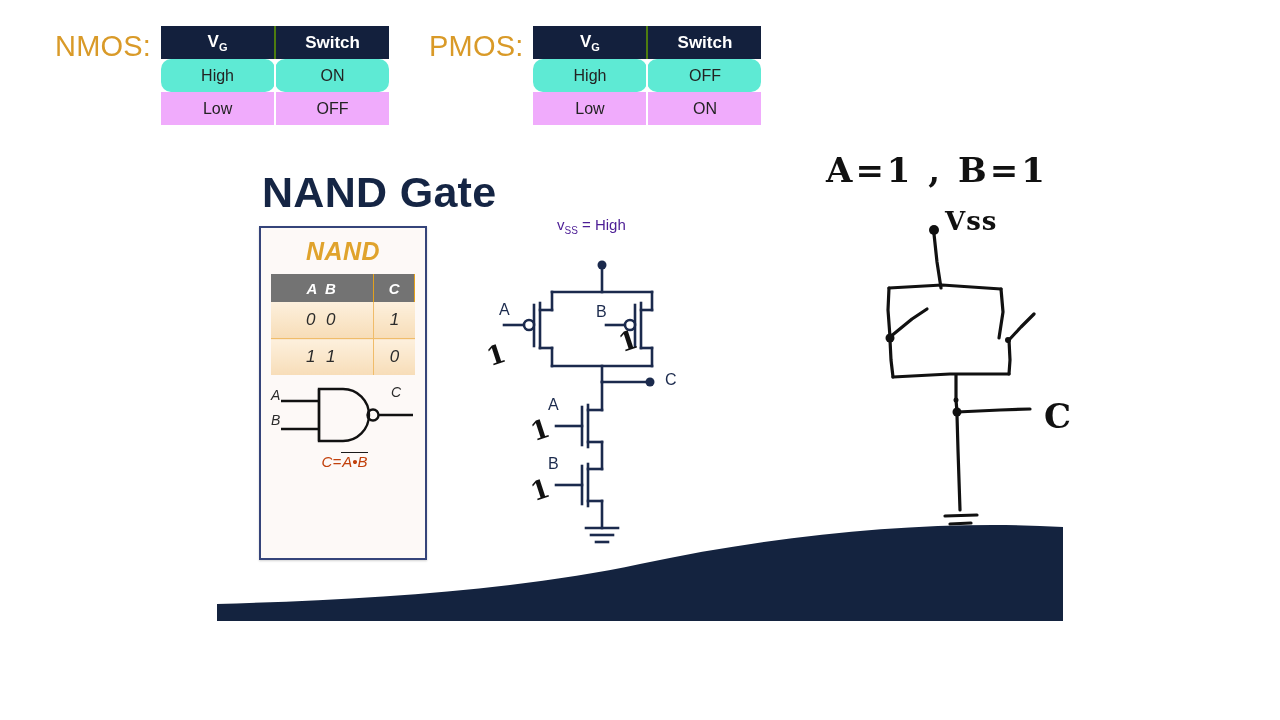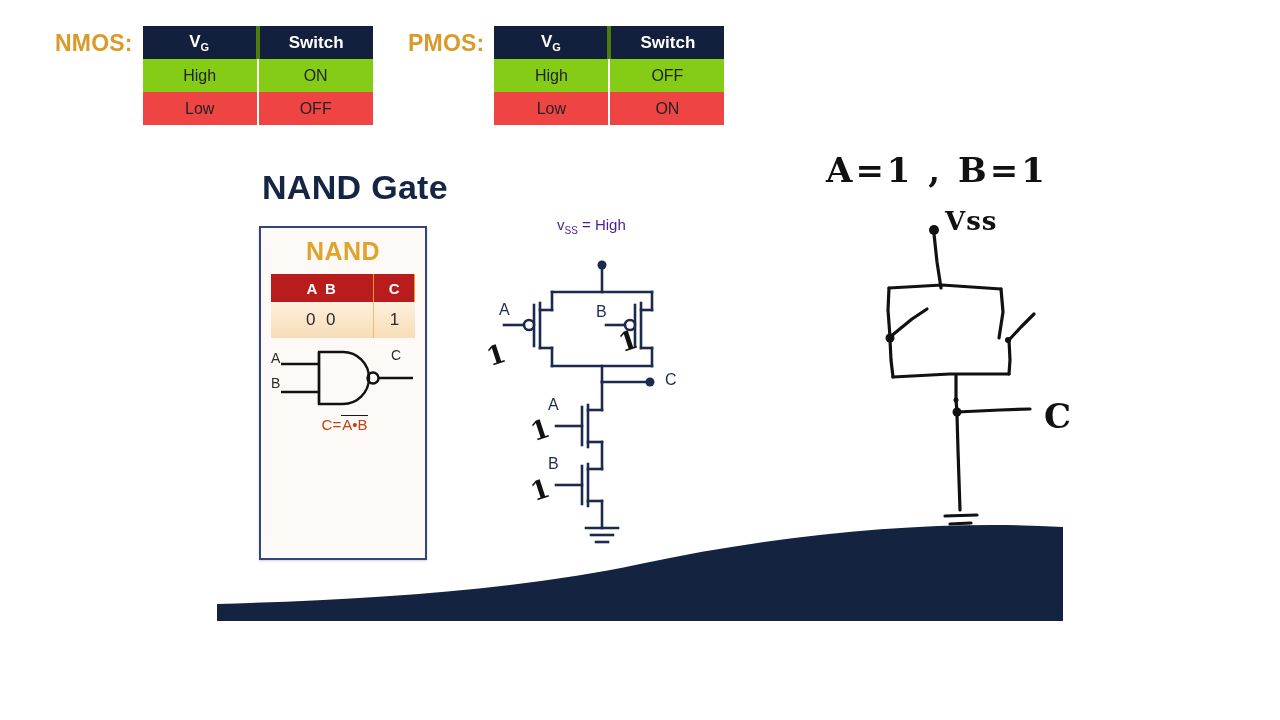--- a/index.html
+++ b/index.html
@@ -12,25 +12,25 @@
     height: 720px;
     position: relative;
     overflow: hidden;
     font-family: "Liberation Sans", sans-serif;
     color: #13203d;
   }
 
   
   .mos-block { position: absolute; display: flex; align-items: flex-start; }
   #nmos-block { left: 55px; top: 26px; }
-  #pmos-block { left: 408px; top: 26px; justify-content: flex-end; }
+  #pmos-block { left: 429px; top: 26px; justify-content: flex-end; }
 
   .mos-title {
-    font-size: 23px;
-    font-weight: bold;
+    font-size: 29px;
+    font-weight: normal;
     color: #d99a28;
     letter-spacing: 0.2px;
     padding-top: 4px;
     margin-right: 10px;
     white-space: nowrap;
   }
 
   .mos-table { border-collapse: collapse; }
   .mos-table td, .mos-table th {
     width: 113px;
@@ -38,67 +38,68 @@
     text-align: center;
     vertical-align: middle;
     font-size: 16px;
     padding: 0;
   }
   .mos-table th {
     background: #13203d;
     color: #ffffff;
     font-weight: bold;
     font-size: 17px;
-    border-right: 4px solid #4d7c0f;
+    border-right: 2px solid #4d7c0f;
   }
   .mos-table th:last-child { border-right: none; }
-  .mos-table tr.row-a td { background: #84cc16; color: #232323; }
-  .mos-table tr.row-b td { background: #ef4444; color: #232323; }
+  .mos-table tr.row-a td { background: #5eead4; color: #232323; border-radius: 10px; }
+  .mos-table tr.row-b td { background: #f0abfc; color: #232323; }
   .mos-table tr.row-a td:first-child,
   .mos-table tr.row-b td:first-child { border-right: 2px solid #ffffff; }
   .sub { font-size: 11px; vertical-align: sub; font-weight: bold; }
 
   
   #nand-title {
     position: absolute;
     left: 262px;
     top: 168px;
-    font-size: 34px;
+    font-size: 43px;
     font-weight: bold;
     color: #152544;
     letter-spacing: 0.3px;
   }
 
   
   #nand-panel {
     position: absolute;
     left: 259px;
     top: 226px;
     width: 168px;
     height: 334px;
     background: #fdf9f7;
     border: 2px solid #35447a;
     box-sizing: border-box;
     box-shadow: 0 1px 2px rgba(0,0,0,0.18);
+    font-style: italic;
   }
   #nand-panel-title {
     text-align: center;
     font-size: 25px;
     font-weight: bold;
     color: #e0a32c;
     margin-top: 9px;
     letter-spacing: 0.5px;
   }
   .tt {
     border-collapse: collapse;
     margin: 8px auto 0 auto;
     width: 144px;
   }
   .tt th {
-    background: #b91c1c;
+    background: #737373;
     color: #ffffff;
     font-size: 15px;
     font-weight: bold;
     height: 26px;
     letter-spacing: 2px;
     border-right: 1px solid #e3a11c;
   }
   .tt th.c-col { letter-spacing: 0; }
   .tt td {
     height: 34px;
@@ -210,20 +211,24 @@
 
   <table class="tt">
     <tbody>
         <tr>
       <th>A B</th>
       <th class="c-col">C</th>
     </tr>
     <tr>
       <td>0 0</td>
       <td class="c-col">1</td>
+    </tr>
+    <tr>
+      <td>1 1</td>
+      <td class="c-col">0</td>
     </tr>
   </tbody>
     </table>
 
   <div id="gate-symbol">
     <span class="lbl" style="left:10px; top:6px;">A</span>
     <span class="lbl" style="left:10px; top:31px;">B</span>
     <span class="lbl" style="left:130px; top:3px;">C</span>
     <svg width="168" height="72" viewBox="0 0 168 72">
       <g stroke="#111111" stroke-width="2.4" fill="none">

